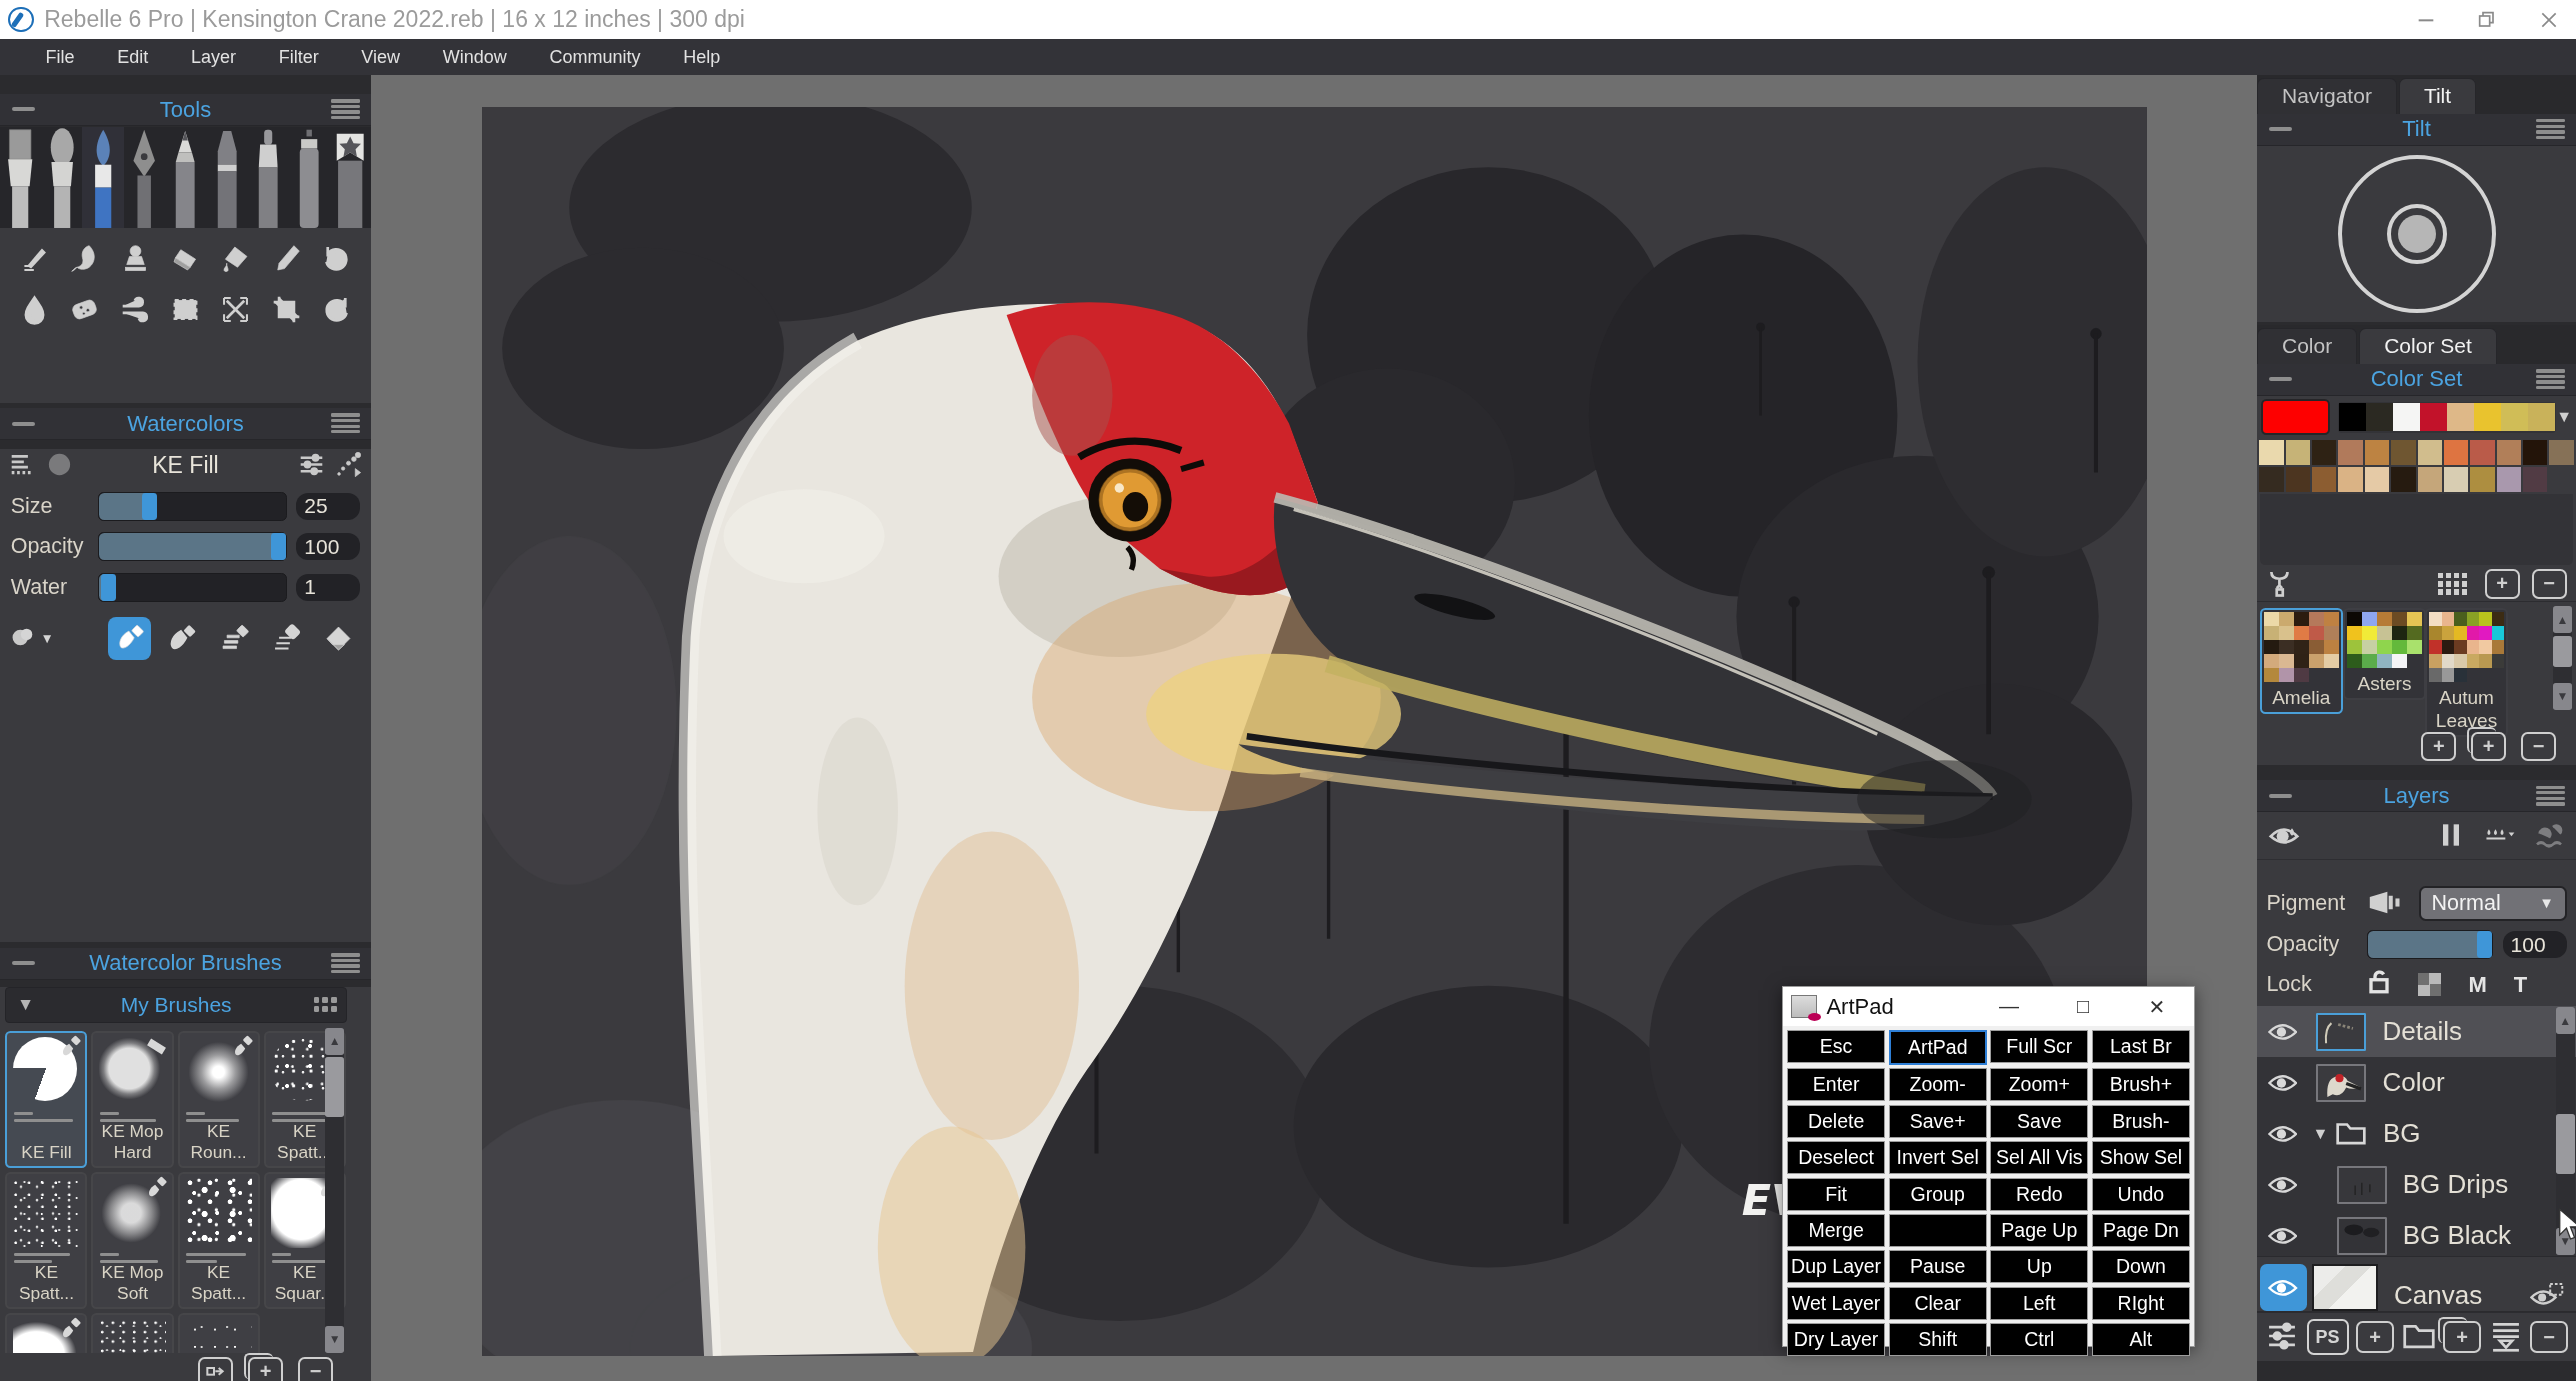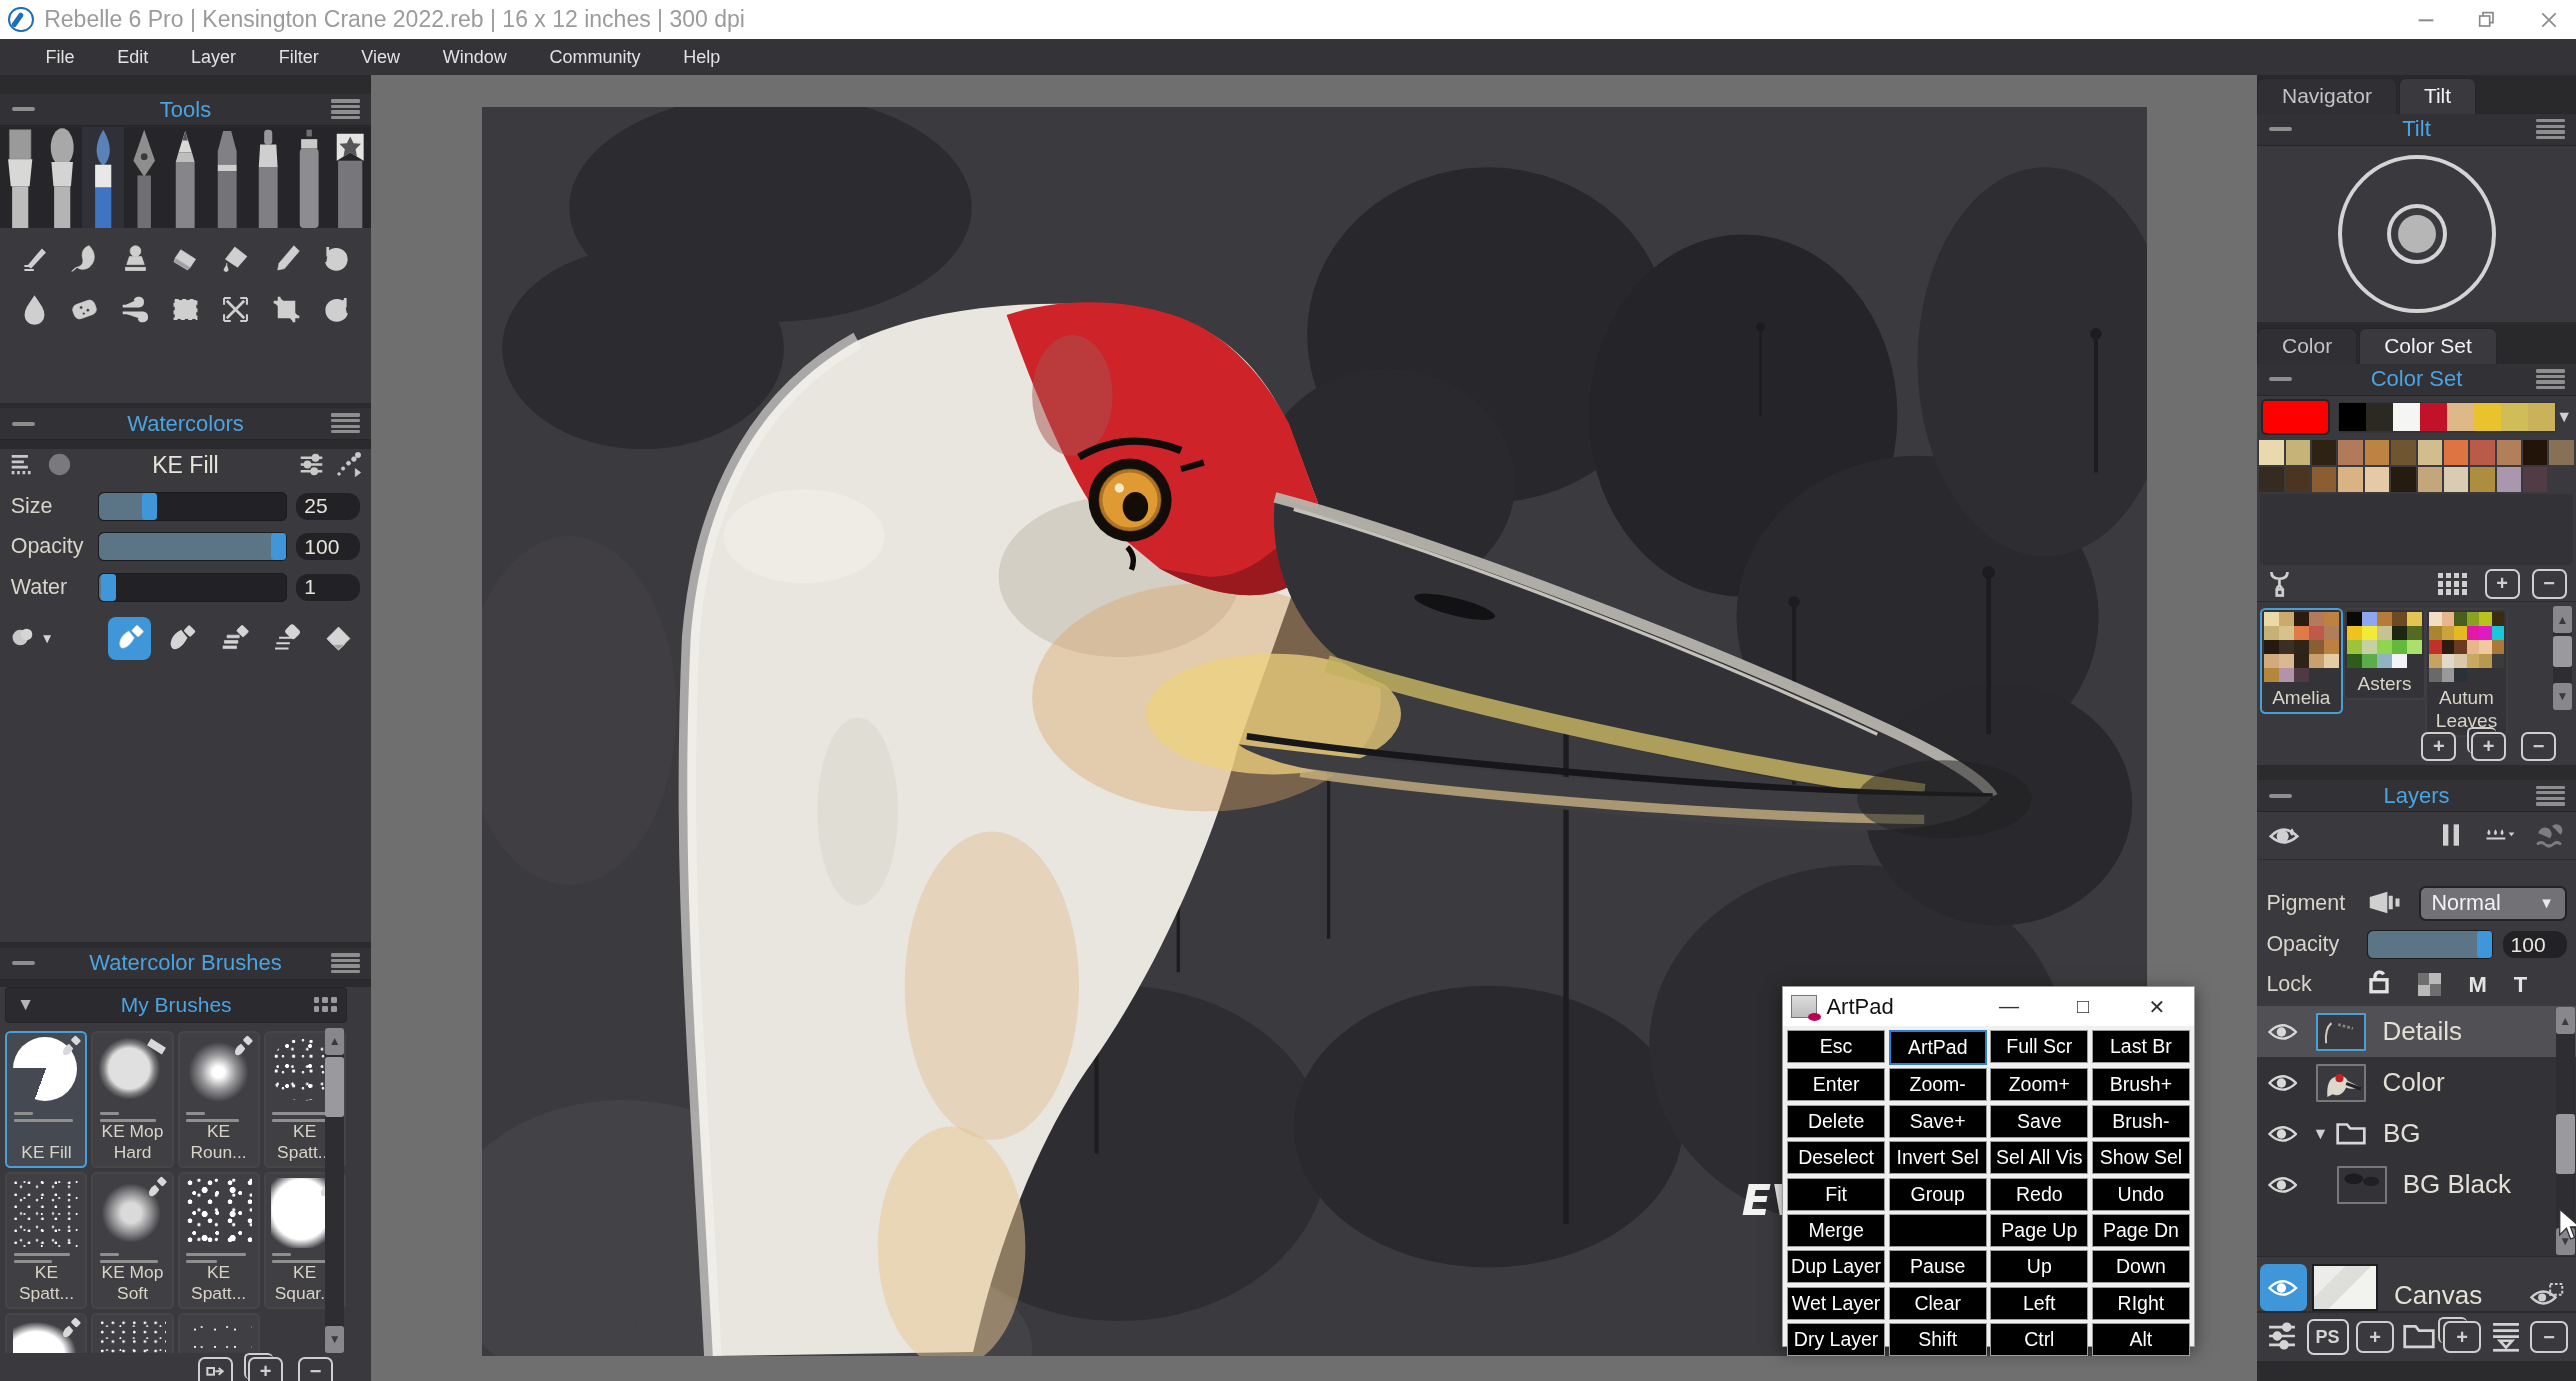--- a/index.html
+++ b/index.html
@@ -1052,20 +1052,33 @@
           <span class="lname">BG</span>
         </div>
         <div class="lrow">
           <span class="leye">
               <svg viewBox="0 0 44 30">
                 <path d="M2 15 Q22 -5 42 15 Q22 35 2 15 Z" fill="none" stroke="#d8d8d8" stroke-width="3.5"></path>
                 <circle cx="20" cy="15" r="7" fill="#d8d8d8"></circle>
               </svg>
             </span>
           <span class="lthumb" style="margin-left:35px;"><svg width="47" height="35" viewBox="0 0 70 52">
+                <rect width="70" height="52" fill="#37373b"></rect>
+                <path d="M24 26 v14 M34 22 v18 M46 24 v12" stroke="#222" stroke-width="2"></path>
+              </svg></span>
+          <span class="lname">BG Drips</span>
+        </div>
+        <div class="lrow">
+          <span class="leye">
+              <svg viewBox="0 0 44 30">
+                <path d="M2 15 Q22 -5 42 15 Q22 35 2 15 Z" fill="none" stroke="#d8d8d8" stroke-width="3.5"></path>
+                <circle cx="20" cy="15" r="7" fill="#d8d8d8"></circle>
+              </svg>
+            </span>
+          <span class="lthumb" style="margin-left:35px;"><svg width="47" height="35" viewBox="0 0 70 52">
                 <rect width="70" height="52" fill="#333337"></rect>
                 <ellipse cx="22" cy="16" rx="14" ry="8" fill="#1c1c1f"></ellipse>
                 <ellipse cx="48" cy="20" rx="12" ry="7" fill="#202023"></ellipse>
               </svg></span>
           <span class="lname">BG Black</span>
         </div>
         <div class="vscroll" style="right:1.3px;top:1.3px;bottom:1.3px;">
           <div class="varrow" style="top:0;">▲</div>
           <div class="vthumb" style="top:107px;height:60px;"></div>
           <div class="varrow" style="bottom:0;">▼</div>

